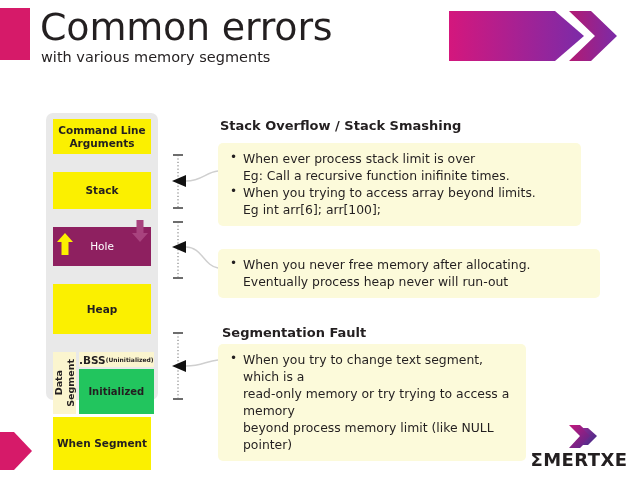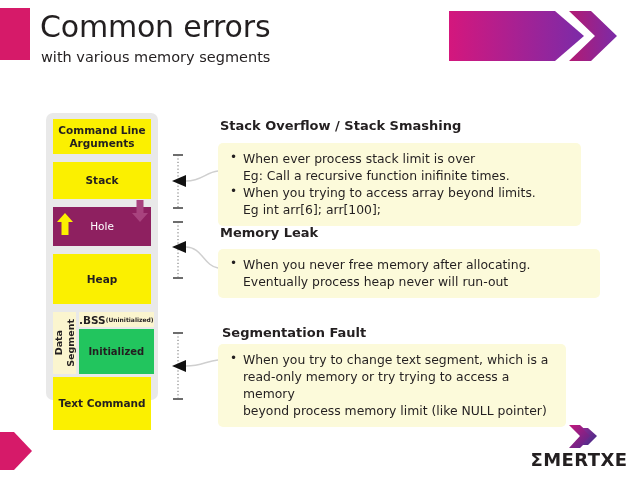--- a/index.html
+++ b/index.html
@@ -12,21 +12,21 @@
   .slide { position: relative; width: 638px; height: 478px; background: #fff; }
 
   
   .title-bar-accent {
     position: absolute; left: 0; top: 8px;
     width: 30px; height: 52px;
     background: #d61a69;
   }
   .title-main {
     position: absolute; left: 40px; top: 8px;
-    font-size: 30px; font-weight: 400; color: #231f20;
+    font-size: 38px; font-weight: 400; color: #231f20;
     letter-spacing: -0.2px; line-height: 38px;
     white-space: nowrap;
   }
   .title-sub {
     position: absolute; left: 41px; top: 47px;
     font-size: 14.5px; font-weight: 400; color: #231f20;
     line-height: 20px; white-space: nowrap;
   }
   .header-banner {
     position: absolute; right: 18px; top: 7px;
@@ -42,21 +42,21 @@
     padding: 6px 7px;
   }
   .mem-block {
     width: 98px;
     background: #fbf000;
     color: #231f20;
     display: flex; align-items: center; justify-content: center;
     text-align: center;
     font-size: 10.5px; font-weight: bold;
     line-height: 13px;
-    margin-bottom: 8px;
+    margin-bottom: 18px;
     position: relative;
   }
   .mb-cmdline { height: 35px; }
   .mb-stack   { height: 37px; }
   .mb-hole    { height: 39px; background: #8e2060; color: #ffffff; font-weight: normal; }
   .mb-heap    { height: 50px; }
   .mb-text    { height: 53px; margin-bottom: 0; }
 
   
   .data-seg-row {
@@ -117,21 +117,21 @@
   }
   .callout-box li::before {
     content: "\2022";
     position: absolute; left: 0; top: -1px;
     font-size: 12px; color: #231f20;
   }
   .callout-box li .sub { display: block; }
 
   #co1 { left: 218px; top: 143px; width: 363px; }
   #co2 { left: 218px; top: 249px; width: 382px; }
-  #co3 { left: 218px; top: 344px; width: 348px; }
+  #co3 { left: 218px; top: 344px; width: 308px; }
 
   #ch1 { left: 220px; top: 118px; }
   #ch2 { left: 220px; top: 225px; }
   #ch3 { left: 222px; top: 325px; }
 
   
   .footer-chevron { position: absolute; left: 0; top: 429px; width: 34px; height: 44px; }
   .logo { position: absolute; left: 527px; top: 424px; width: 104px; height: 50px; }
   .logo-text {
     position: absolute; left: 0; top: 26px; width: 104px;
@@ -194,21 +194,21 @@
       </div>
       <div class="ds-right">
         <div class="ds-bss">
           <div class="b1">.BSS</div>
           <div class="b2">(Uninitialized)</div>
         </div>
         <div class="ds-init">Initialized</div>
       </div>
     </div>
 
-    <div class="mem-block mb-text">Text Command</div>
+    <div class="mem-block mb-text">When Segment</div>
   </div>
 
   <svg class="connectors" viewBox="0 0 638 478">
 
     <g stroke="#6d6d6d">
       <line x1="178" y1="155" x2="178" y2="208" stroke-dasharray="1.2 2.2" stroke-width="1"></line>
       <line x1="173" y1="155" x2="183" y2="155" stroke-width="2"></line>
       <line x1="173" y1="208" x2="183" y2="208" stroke-width="2"></line>
     </g>
     <path d="M186,181 C202,181 206,172 218,171" fill="none" stroke="#cfcfcf" stroke-width="1.4"></path>
@@ -238,21 +238,20 @@
         <span>When ever process stack limit is over</span>
         <span class="sub">Eg: Call a recursive function  inifinite times.</span>
       </li>
       <li>
         <span>When you trying to access array beyond limits.</span>
         <span class="sub">Eg int arr[6]; arr[100];</span>
       </li>
     </ul>
   </div>
 
-  <div class="callout-head" id="ch2">Memory Leak</div>
   <div class="callout-box" id="co2">
     <ul>
       <li>
         <span>When you never free memory after allocating.</span>
         <span class="sub">Eventually process heap never will run-out</span>
       </li>
     </ul>
   </div>
 
   <div class="callout-head" id="ch3">Segmentation Fault</div>

